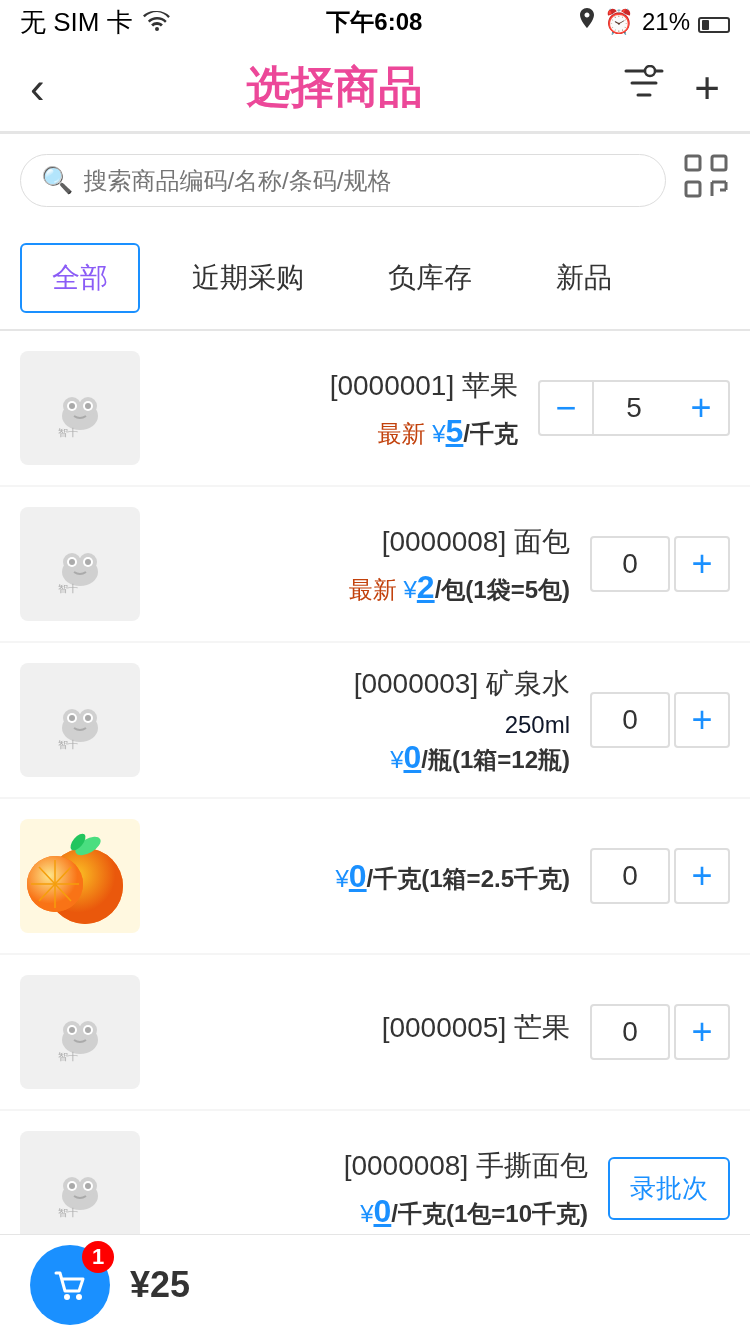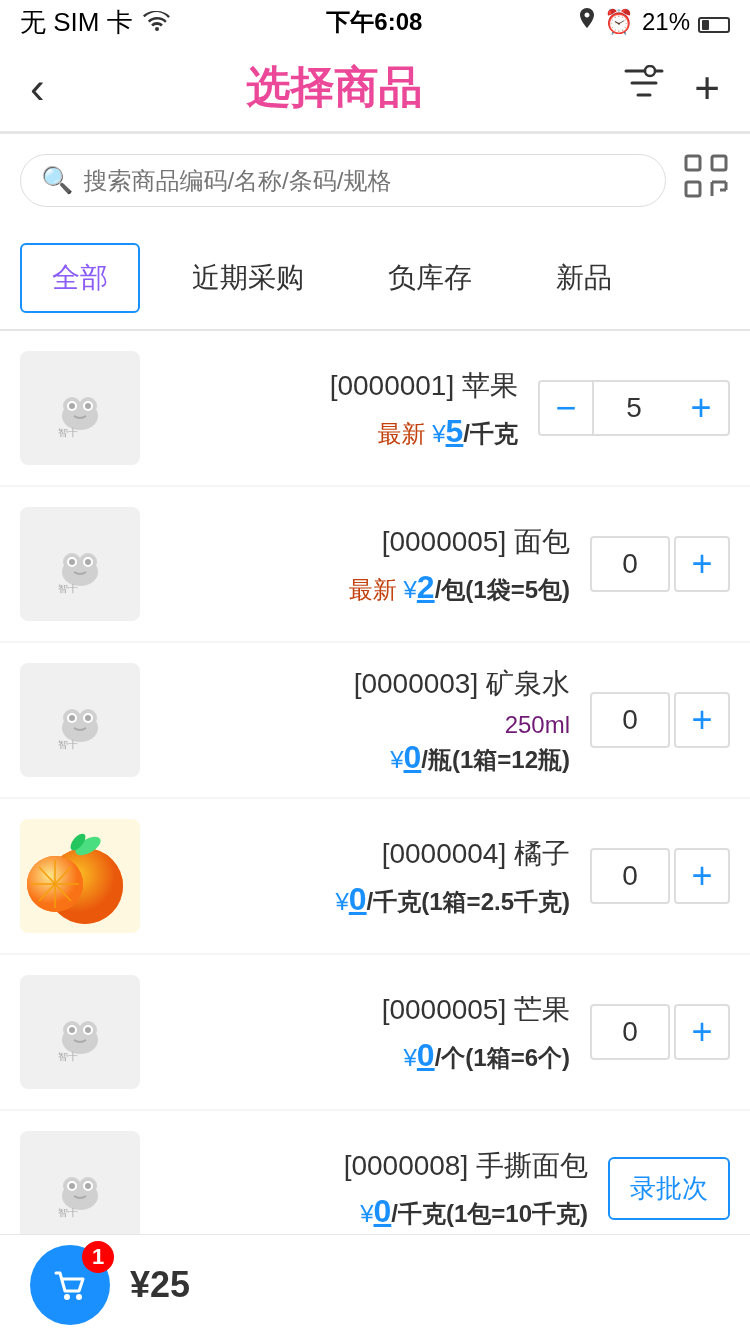--- a/index.html
+++ b/index.html
@@ -132,21 +132,21 @@
       flex-shrink: 0;
     }
     .owl-placeholder {
       display: flex; flex-direction: column; align-items: center; justify-content: center;
       width: 100%; height: 100%;
     }
     .owl-svg { width: 60px; height: 60px; }
 
     .product-info { flex: 1; min-width: 0; text-align: right; }
     .product-name { font-size: 28px; color: #333; font-weight: 500; margin-bottom: 8px; }
-    .product-spec { font-size: 24px; color: #701a75; margin-bottom: 0; }
+    .product-spec { font-size: 24px; color: #0f172a; margin-bottom: 0; }
     .product-price { font-size: 24px; color: #333; }
     .price-label { color: #c2410c; }
     .price-value { color: #1a90ff; font-size: 32px; font-weight: 700; text-decoration: underline; }
     .price-unit { color: #333; font-weight: bold; }
 
     .product-controls {
       display: flex;
       align-items: center;
       gap: 0;
       flex-shrink: 0;
@@ -352,21 +352,21 @@
           <circle cx="22" cy="28" r="5" fill="#fff"></circle>
           <circle cx="38" cy="28" r="5" fill="#fff"></circle>
           <circle cx="22" cy="28" r="3" fill="#aaa"></circle>
           <circle cx="38" cy="28" r="3" fill="#aaa"></circle>
           <path d="M24 38 Q30 42 36 38" stroke="#aaa" stroke-width="2" fill="none"></path>
           <text x="8" y="58" font-size="10" fill="#aaa" font-family="PingFang SC">智十</text>
         </svg>
       </div>
     </div>
     <div class="product-info">
-      <div class="product-name">[0000005] 面包</div>
+      <div class="product-name">[0000008] 面包</div>
       <div class="product-price">
         <span class="price-label">最新 </span><span style="color:#1a90ff; font-size:24px;">¥</span><span class="price-value" style="font-size:32px; color:#1a90ff; text-decoration:underline; font-weight:700;">2</span><span class="price-unit">/包(1袋=5包)</span>
       </div>
     </div>
     <div class="product-controls">
       <input class="qty-input" type="text" value="0" style="border-radius: 4px; border: 2px solid rgb(221, 221, 221);">
       <button class="qty-btn" style="border-radius:4px; border:2px solid #ddd; margin-left:4px;">+</button>
     </div>
   </div>
 
@@ -425,21 +425,20 @@
         <line x1="35" y1="44" x2="35" y2="92" stroke="#f59e0b" stroke-width="1.5"></line>
         <line x1="11" y1="68" x2="59" y2="68" stroke="#f59e0b" stroke-width="1.5"></line>
         <line x1="19" y1="51" x2="51" y2="85" stroke="#f59e0b" stroke-width="1.5"></line>
         <line x1="19" y1="85" x2="51" y2="51" stroke="#f59e0b" stroke-width="1.5"></line>
 
         <ellipse cx="68" cy="30" rx="14" ry="7" fill="#4ade80" transform="rotate(-30 68 30)"></ellipse>
         <ellipse cx="58" cy="26" rx="10" ry="5" fill="#22c55e" transform="rotate(-50 58 26)"></ellipse>
       </svg>
     </div>
     <div class="product-info">
-      <div class="product-name">[0000004] 橘子</div>
       <div class="product-price">
         <span style="color:#1a90ff; font-size:24px;">¥</span><span style="font-size:32px; color:#1a90ff; text-decoration:underline; font-weight:700;">0</span><span class="price-unit">/千克(1箱=2.5千克)</span>
       </div>
     </div>
     <div class="product-controls">
       <input class="qty-input" type="text" value="0" style="border-radius: 4px; border: 2px solid rgb(221, 221, 221);">
       <button class="qty-btn" style="border-radius:4px; border:2px solid #ddd; margin-left:4px;">+</button>
     </div>
   </div>
 
@@ -454,23 +453,20 @@
           <circle cx="38" cy="28" r="5" fill="#fff"></circle>
           <circle cx="22" cy="28" r="3" fill="#aaa"></circle>
           <circle cx="38" cy="28" r="3" fill="#aaa"></circle>
           <path d="M24 38 Q30 42 36 38" stroke="#aaa" stroke-width="2" fill="none"></path>
           <text x="8" y="58" font-size="10" fill="#aaa" font-family="PingFang SC">智十</text>
         </svg>
       </div>
     </div>
     <div class="product-info">
       <div class="product-name">[0000005] 芒果</div>
-      <div class="product-price">
-        <span style="color:#1a90ff; font-size:24px;">¥</span><span style="font-size:32px; color:#1a90ff; text-decoration:underline; font-weight:700;">0</span><span class="price-unit">/个(1箱=6个)</span>
-      </div>
     </div>
     <div class="product-controls">
       <input class="qty-input" type="text" value="0" style="border-radius: 4px; border: 2px solid rgb(221, 221, 221);">
       <button class="qty-btn" style="border-radius:4px; border:2px solid #ddd; margin-left:4px;">+</button>
     </div>
   </div>
 
   <div class="product-item">
     <div class="product-thumb">
       <div class="owl-placeholder">

